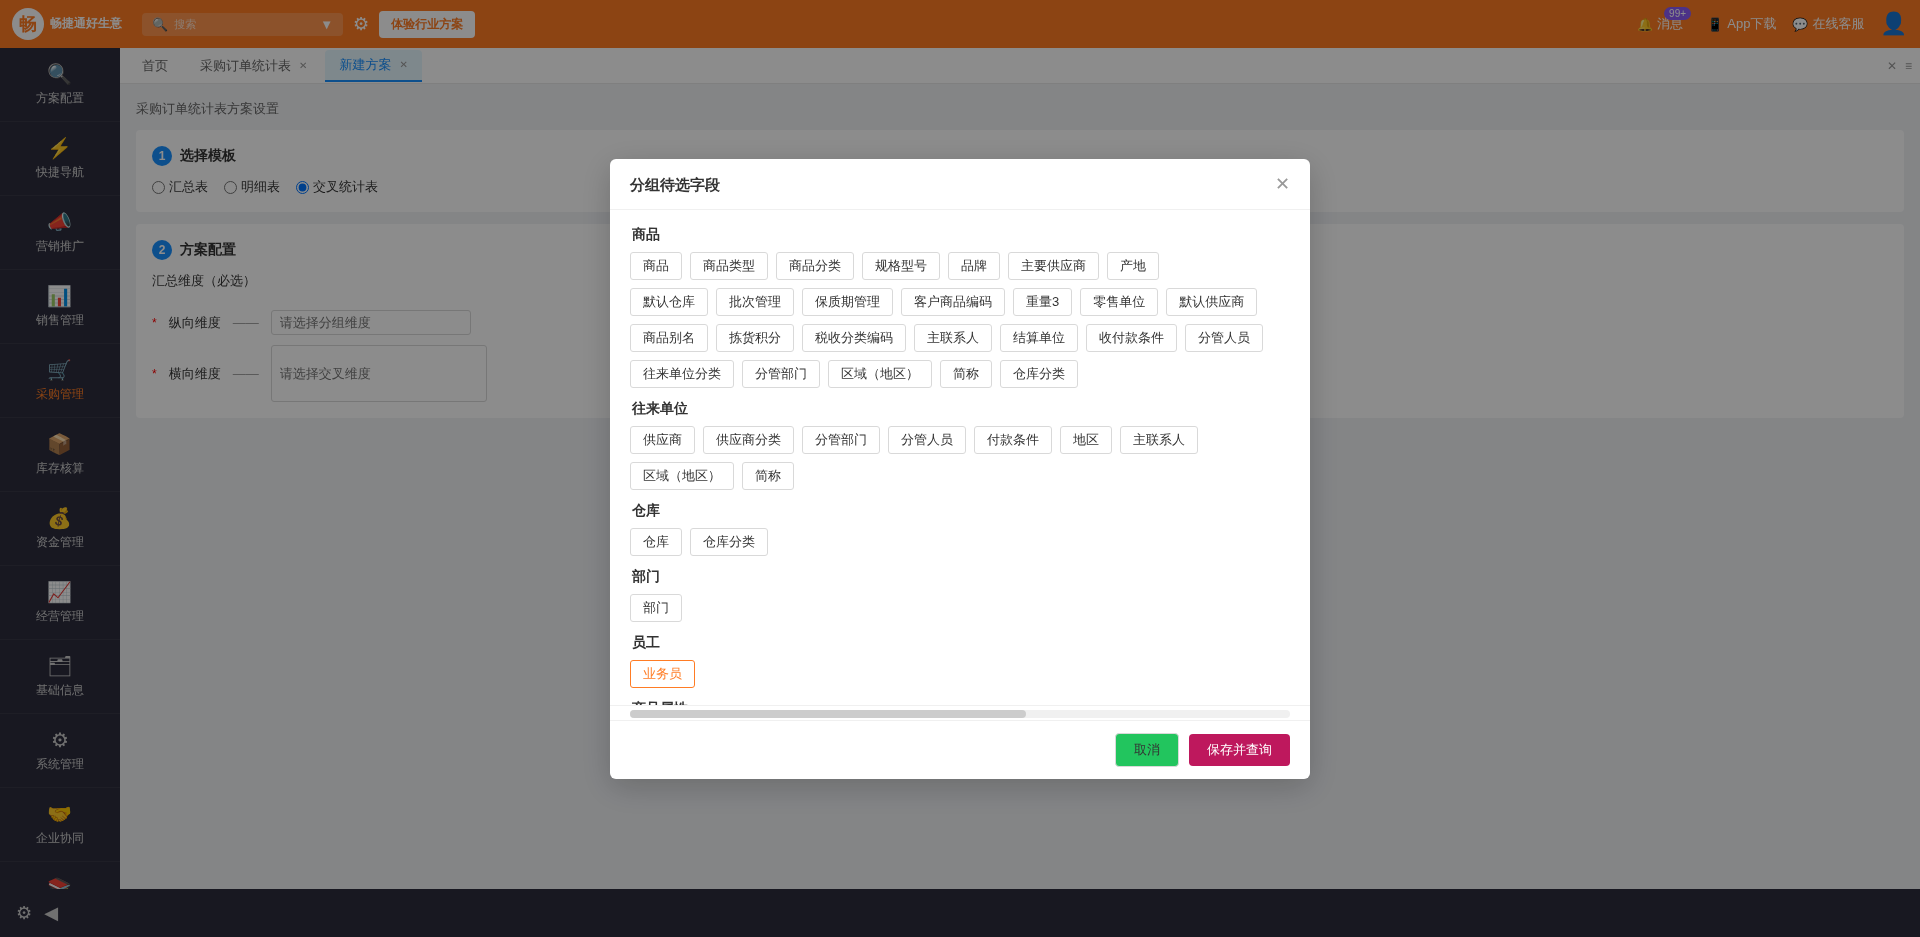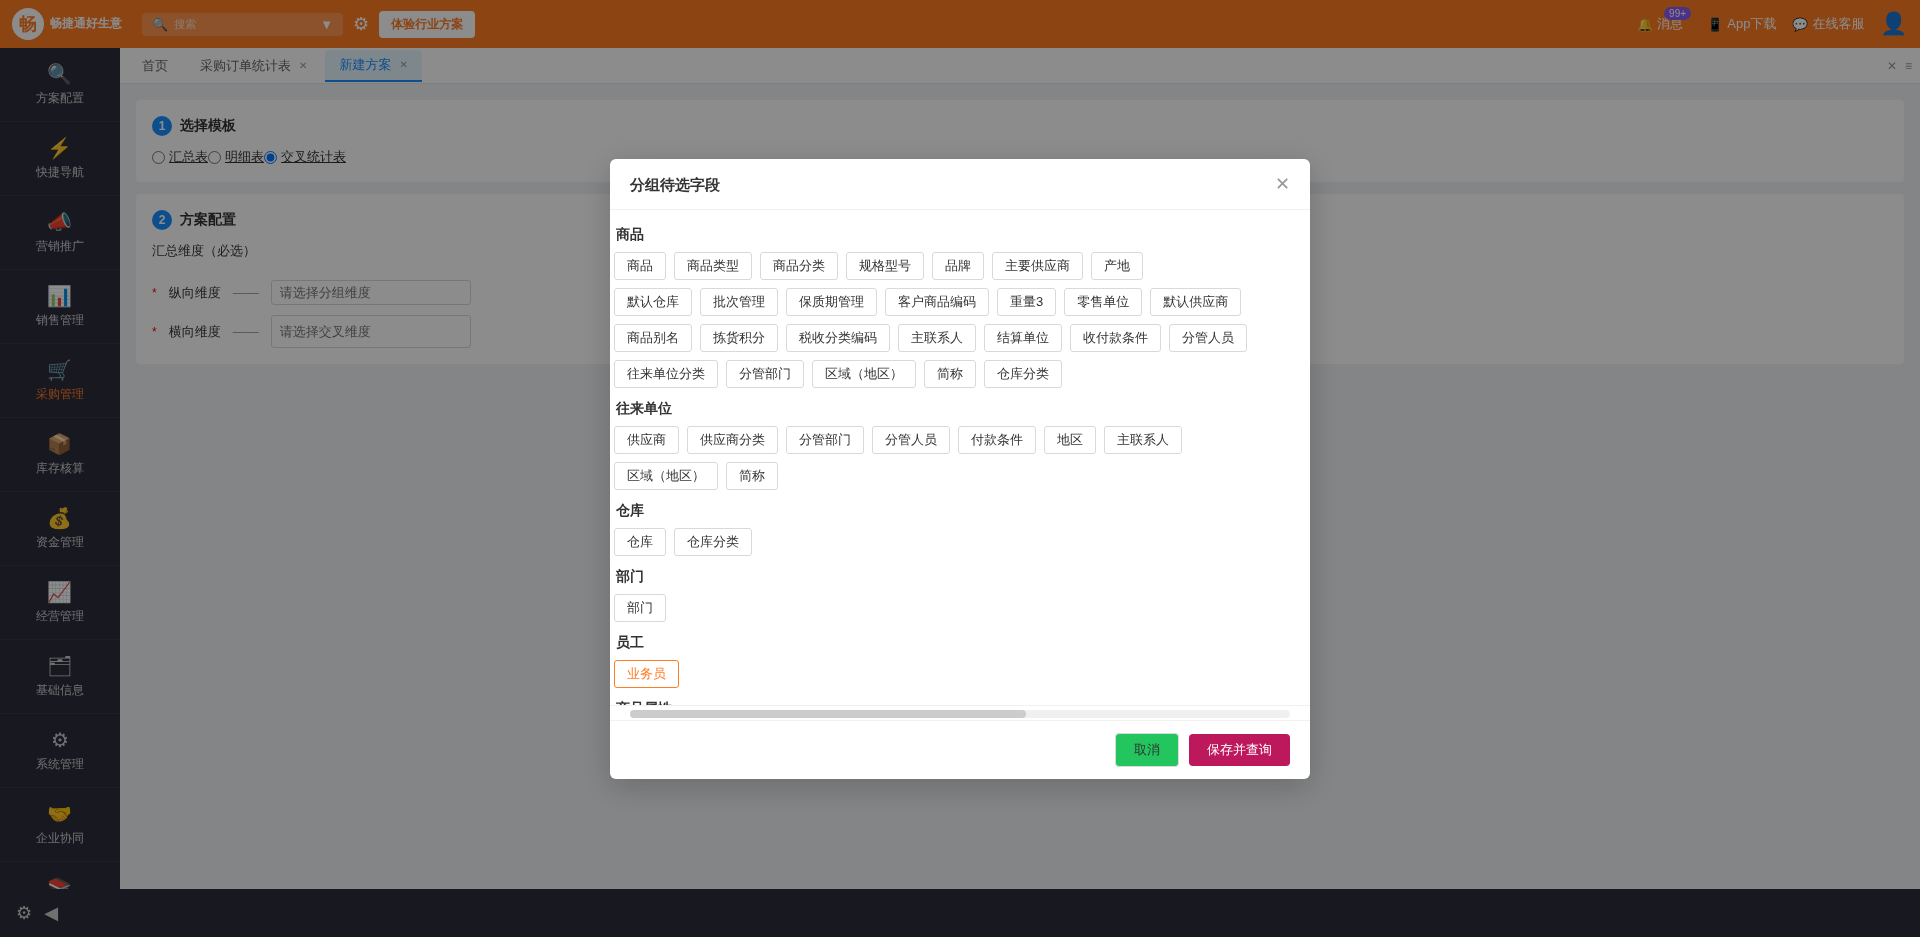--- a/index.html
+++ b/index.html
@@ -209,22 +209,22 @@
       width: 20px; height: 20px;
       display: inline-flex;
       align-items: center;
       justify-content: center;
       font-size: 12px;
     }
 
     .radio-group {
       display: flex;
       align-items: flex-end;
+      gap: 16px;
       font-size: 13px;
-      text-decoration: underline;
     }
     .radio-group label {
       display: flex;
       align-items: center;
       gap: 4px;
       cursor: pointer;
     }
 
     
     .bottom-bar {
@@ -279,21 +279,21 @@
     .dialog-close {
       cursor: pointer;
       font-size: 18px;
       color: #999;
       background: none;
       border: none;
     }
     .dialog-body {
       flex: 1;
       overflow-y: auto;
-      padding: 16px 4px;
+      padding: 16px 20px;
     }
     .dialog-footer {
       padding: 12px 20px;
       display: flex;
       align-items: center;
       justify-content: flex-end;
       gap: 10px;
       border-top: 1px solid #f0f0f0;
     }
 
@@ -460,20 +460,21 @@
     <span>新建方案</span>
     <span class="tab-close">✕</span>
   </div>
   <div style="margin-left:auto; display:flex; align-items:center; gap:8px;">
     <span style="color:#999; font-size:12px; cursor:pointer;">✕</span>
     <span style="color:#999; font-size:12px; cursor:pointer;">≡</span>
   </div>
 </div>
 
 <div class="main-content">
+  <div class="page-title">采购订单统计表方案设置</div>
   <div class="card">
     <div class="section-label">
       <span class="section-num">1</span>
       <span>选择模板</span>
     </div>
     <div class="radio-group">
       <label>
           <input type="radio" name="template" style=""> 
           <span>汇总表</span>
         </label>
@@ -496,21 +497,21 @@
     <div style="display:flex; align-items:center; gap:12px; margin-bottom:10px;">
       <span style="color:red; font-size:12px;">*</span>
       <span>纵向维度</span>
       <span style="color:#999;">——</span>
       <input style="border: 1px solid rgb(217, 217, 217); border-radius: 3px; padding: 4px 8px; font-size: 13px; width: 200px; color: rgb(153, 153, 153);" placeholder="请选择分组维度">
     </div>
     <div style="display:flex; align-items:center; gap:12px;">
       <span style="color:red; font-size:12px;">*</span>
       <span>横向维度</span>
       <span style="color:#999;">——</span>
-      <input style="border: 1px solid rgb(217, 217, 217); border-radius: 3px; padding: 8px 8px; font-size: 13px; width: 200px; color: rgb(153, 153, 153);" placeholder="请选择交叉维度">
+      <input style="border: 1px solid rgb(217, 217, 217); border-radius: 3px; padding: 20px 8px; font-size: 13px; width: 216px; color: rgb(153, 153, 153);" placeholder="请选择交叉维度">
     </div>
   </div>
 </div>
 
 <div class="dialog-overlay">
   <div class="dialog">
     <div class="dialog-header">
       <span>分组待选字段</span>
       <button class="dialog-close">✕</button>
     </div>

